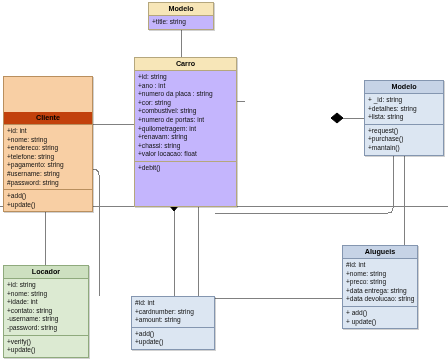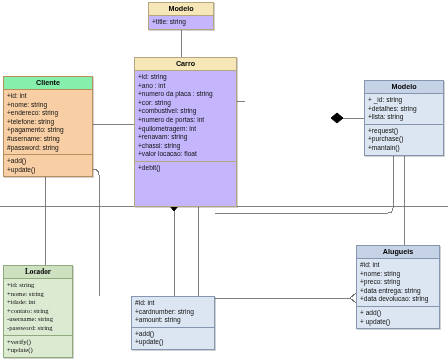--- a/index.html
+++ b/index.html
@@ -51,21 +51,21 @@
     overflow: hidden;
     color: #111111;
   }
 
   
   .theme-cream       { background: #c4b5fd; border-color: #b5a77d; }
   .theme-cream .title{ background: #f7e6b8; border-bottom-color: #b5a77d; }
   .theme-cream .compartment + .compartment { border-top-color: #b5a77d; }
 
   .theme-orange       { background: #f8cfa4; border-color: #b98f5e; }
-  .theme-orange .title{ background: #86efac; border-bottom-color: #b98f5e; }
+  .theme-orange .title{ background: #c2410c; border-bottom-color: #b98f5e; margin-top: 35px; }
   .theme-orange .compartment + .compartment { border-top-color: #b98f5e; }
 
   .theme-blue       { background: #dce6f2; border-color: #8496b0; }
   .theme-blue .title{ background: #c6d3e6; border-bottom-color: #8496b0; }
   .theme-blue .compartment + .compartment { border-top-color: #8496b0; }
 
   .theme-green       { background: #dcead2; border-color: #8faa7d; }
   .theme-green .title{ background: #cde0c0; border-bottom-color: #8faa7d; }
   .theme-green .compartment + .compartment { border-top-color: #8faa7d; }
 </style>
@@ -157,21 +157,21 @@
       <div class="row">+detalhes: string</div>
       <div class="row">+lista: string</div>
     </div>
     <div class="compartment">
       <div class="row">+request()</div>
       <div class="row">+purchase()</div>
       <div class="row">+mantain()</div>
     </div>
   </div>
 
-  <div class="uml theme-green" style="left:3px; top:265px; width:70px;font-family:Liberation Serif, serif;">
+  <div class="uml theme-green" style="left:3px; top:265px; width:86px;">
     <div class="title">Locador</div>
     <div class="compartment">
       <div class="row">+id: string</div>
       <div class="row">+nome: string</div>
       <div class="row">+idade: int</div>
       <div class="row">+contato: string</div>
       <div class="row">-username: string</div>
       <div class="row">-password: string</div>
     </div>
     <div class="compartment">
@@ -185,21 +185,21 @@
       <div class="row">#id: int</div>
       <div class="row">+cardnumber: string</div>
       <div class="row">+amount: string</div>
     </div>
     <div class="compartment">
       <div class="row">+add()</div>
       <div class="row">+update()</div>
     </div>
   </div>
 
-  <div class="uml theme-blue" style="left:356px; top:245px; width:84px;">
+  <div class="uml theme-blue" style="left:342px; top:245px; width:76px;">
     <div class="title">Alugueis</div>
     <div class="compartment">
       <div class="row">#id: int</div>
       <div class="row">+nome: string</div>
       <div class="row">+preco: string</div>
       <div class="row">+data entrega: string</div>
       <div class="row">+data devolucao: string</div>
     </div>
     <div class="compartment">
       <div class="row">+ add()</div>

